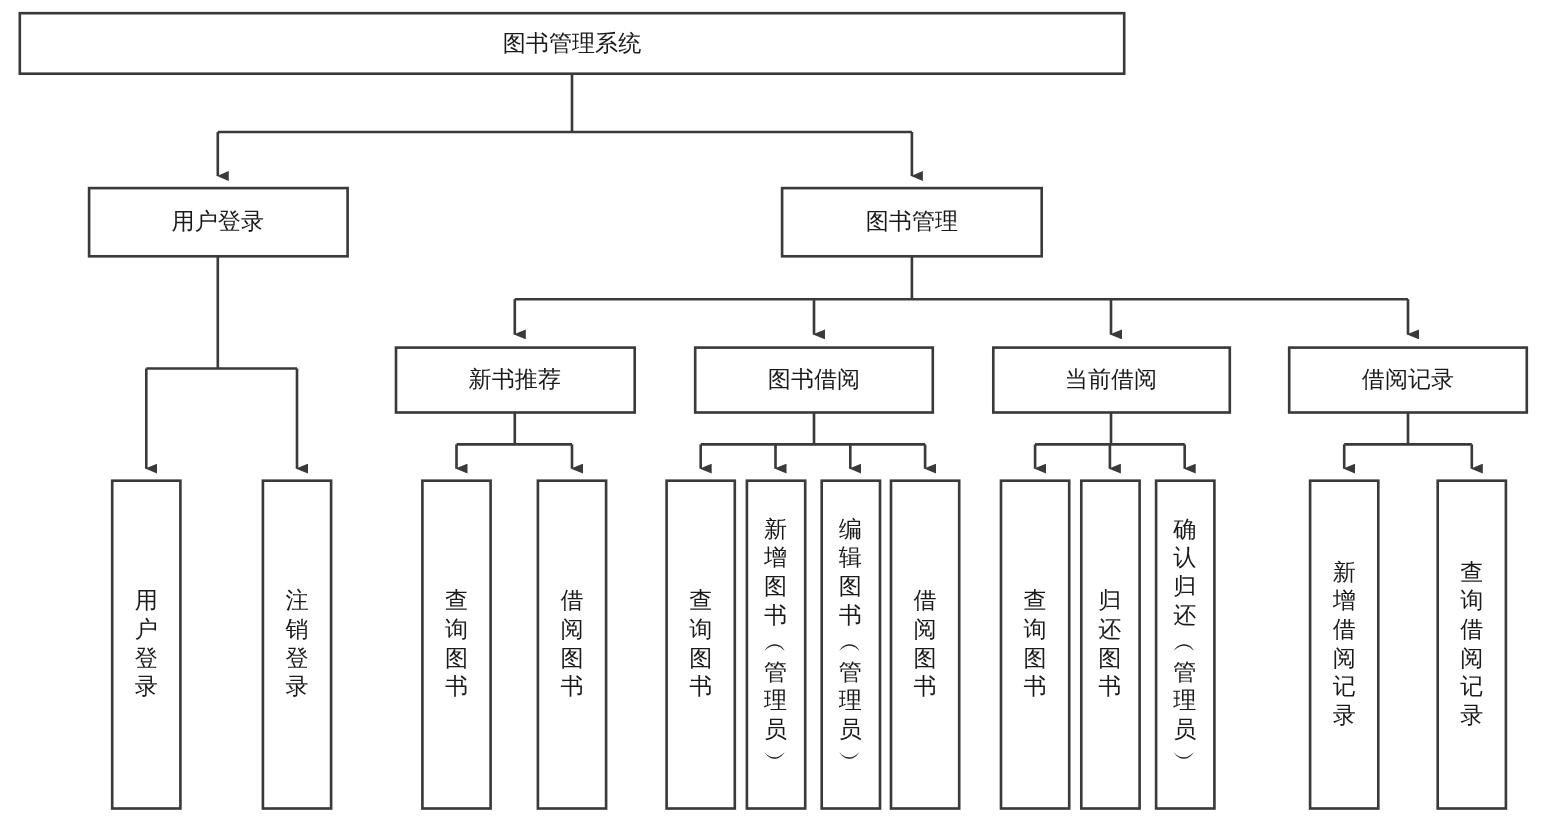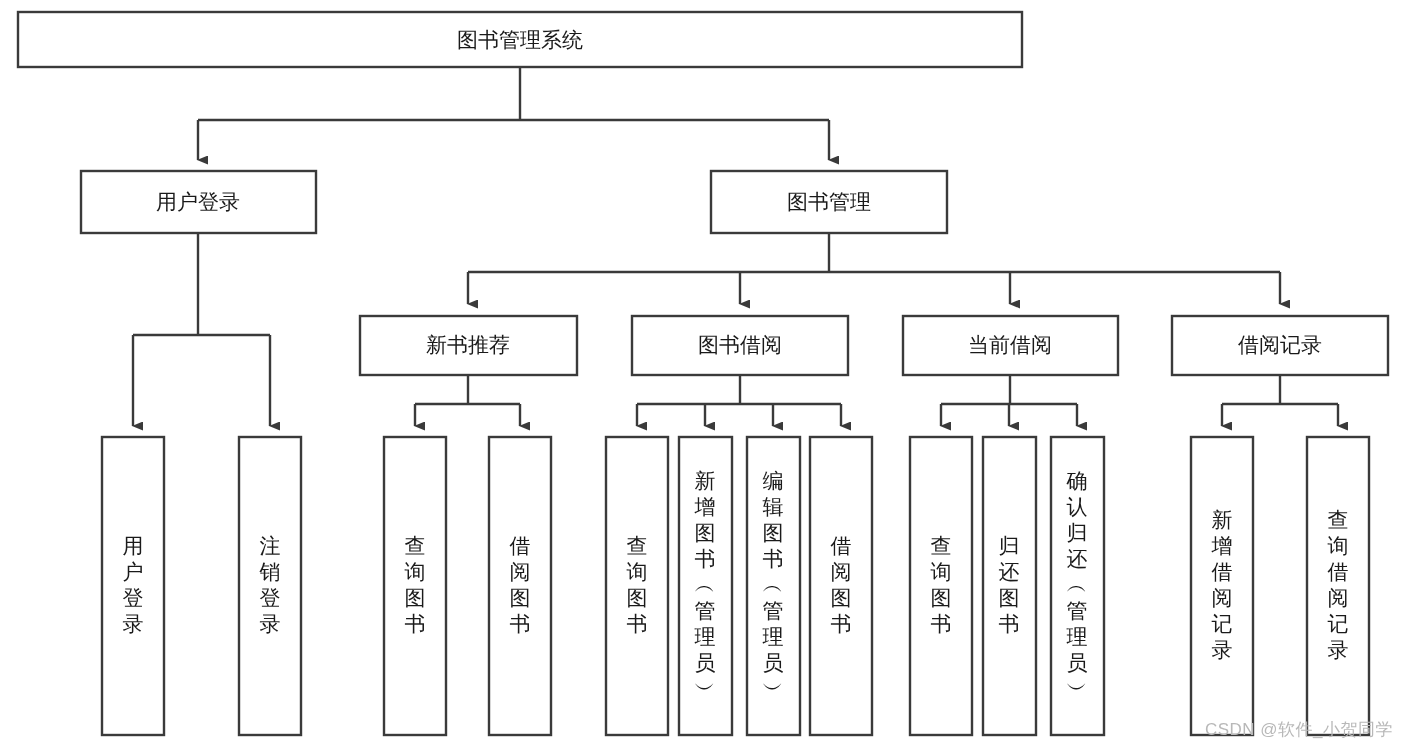--- a/index.html
+++ b/index.html
@@ -211,14 +211,13 @@
       <rect class="node-box" x="1191" y="437" width="62" height="298"></rect>
       <text class="node-label-vertical" x="1222" y="527"><tspan x="1222" dy="0">新</tspan><tspan x="1222" dy="26">增</tspan><tspan x="1222" dy="26">借</tspan><tspan x="1222" dy="26">阅</tspan><tspan x="1222" dy="26">记</tspan><tspan x="1222" dy="26">录</tspan></text>
     </g>
     <g>
       <rect class="node-box" x="1307" y="437" width="62" height="298"></rect>
       <text class="node-label-vertical" x="1338" y="527"><tspan x="1338" dy="0">查</tspan><tspan x="1338" dy="26">询</tspan><tspan x="1338" dy="26">借</tspan><tspan x="1338" dy="26">阅</tspan><tspan x="1338" dy="26">记</tspan><tspan x="1338" dy="26">录</tspan></text>
     </g>
 
   </svg>
 
-  <div class="watermark">CSDN @软件_小贺同学</div>
 </div>
 
 </body></html>

